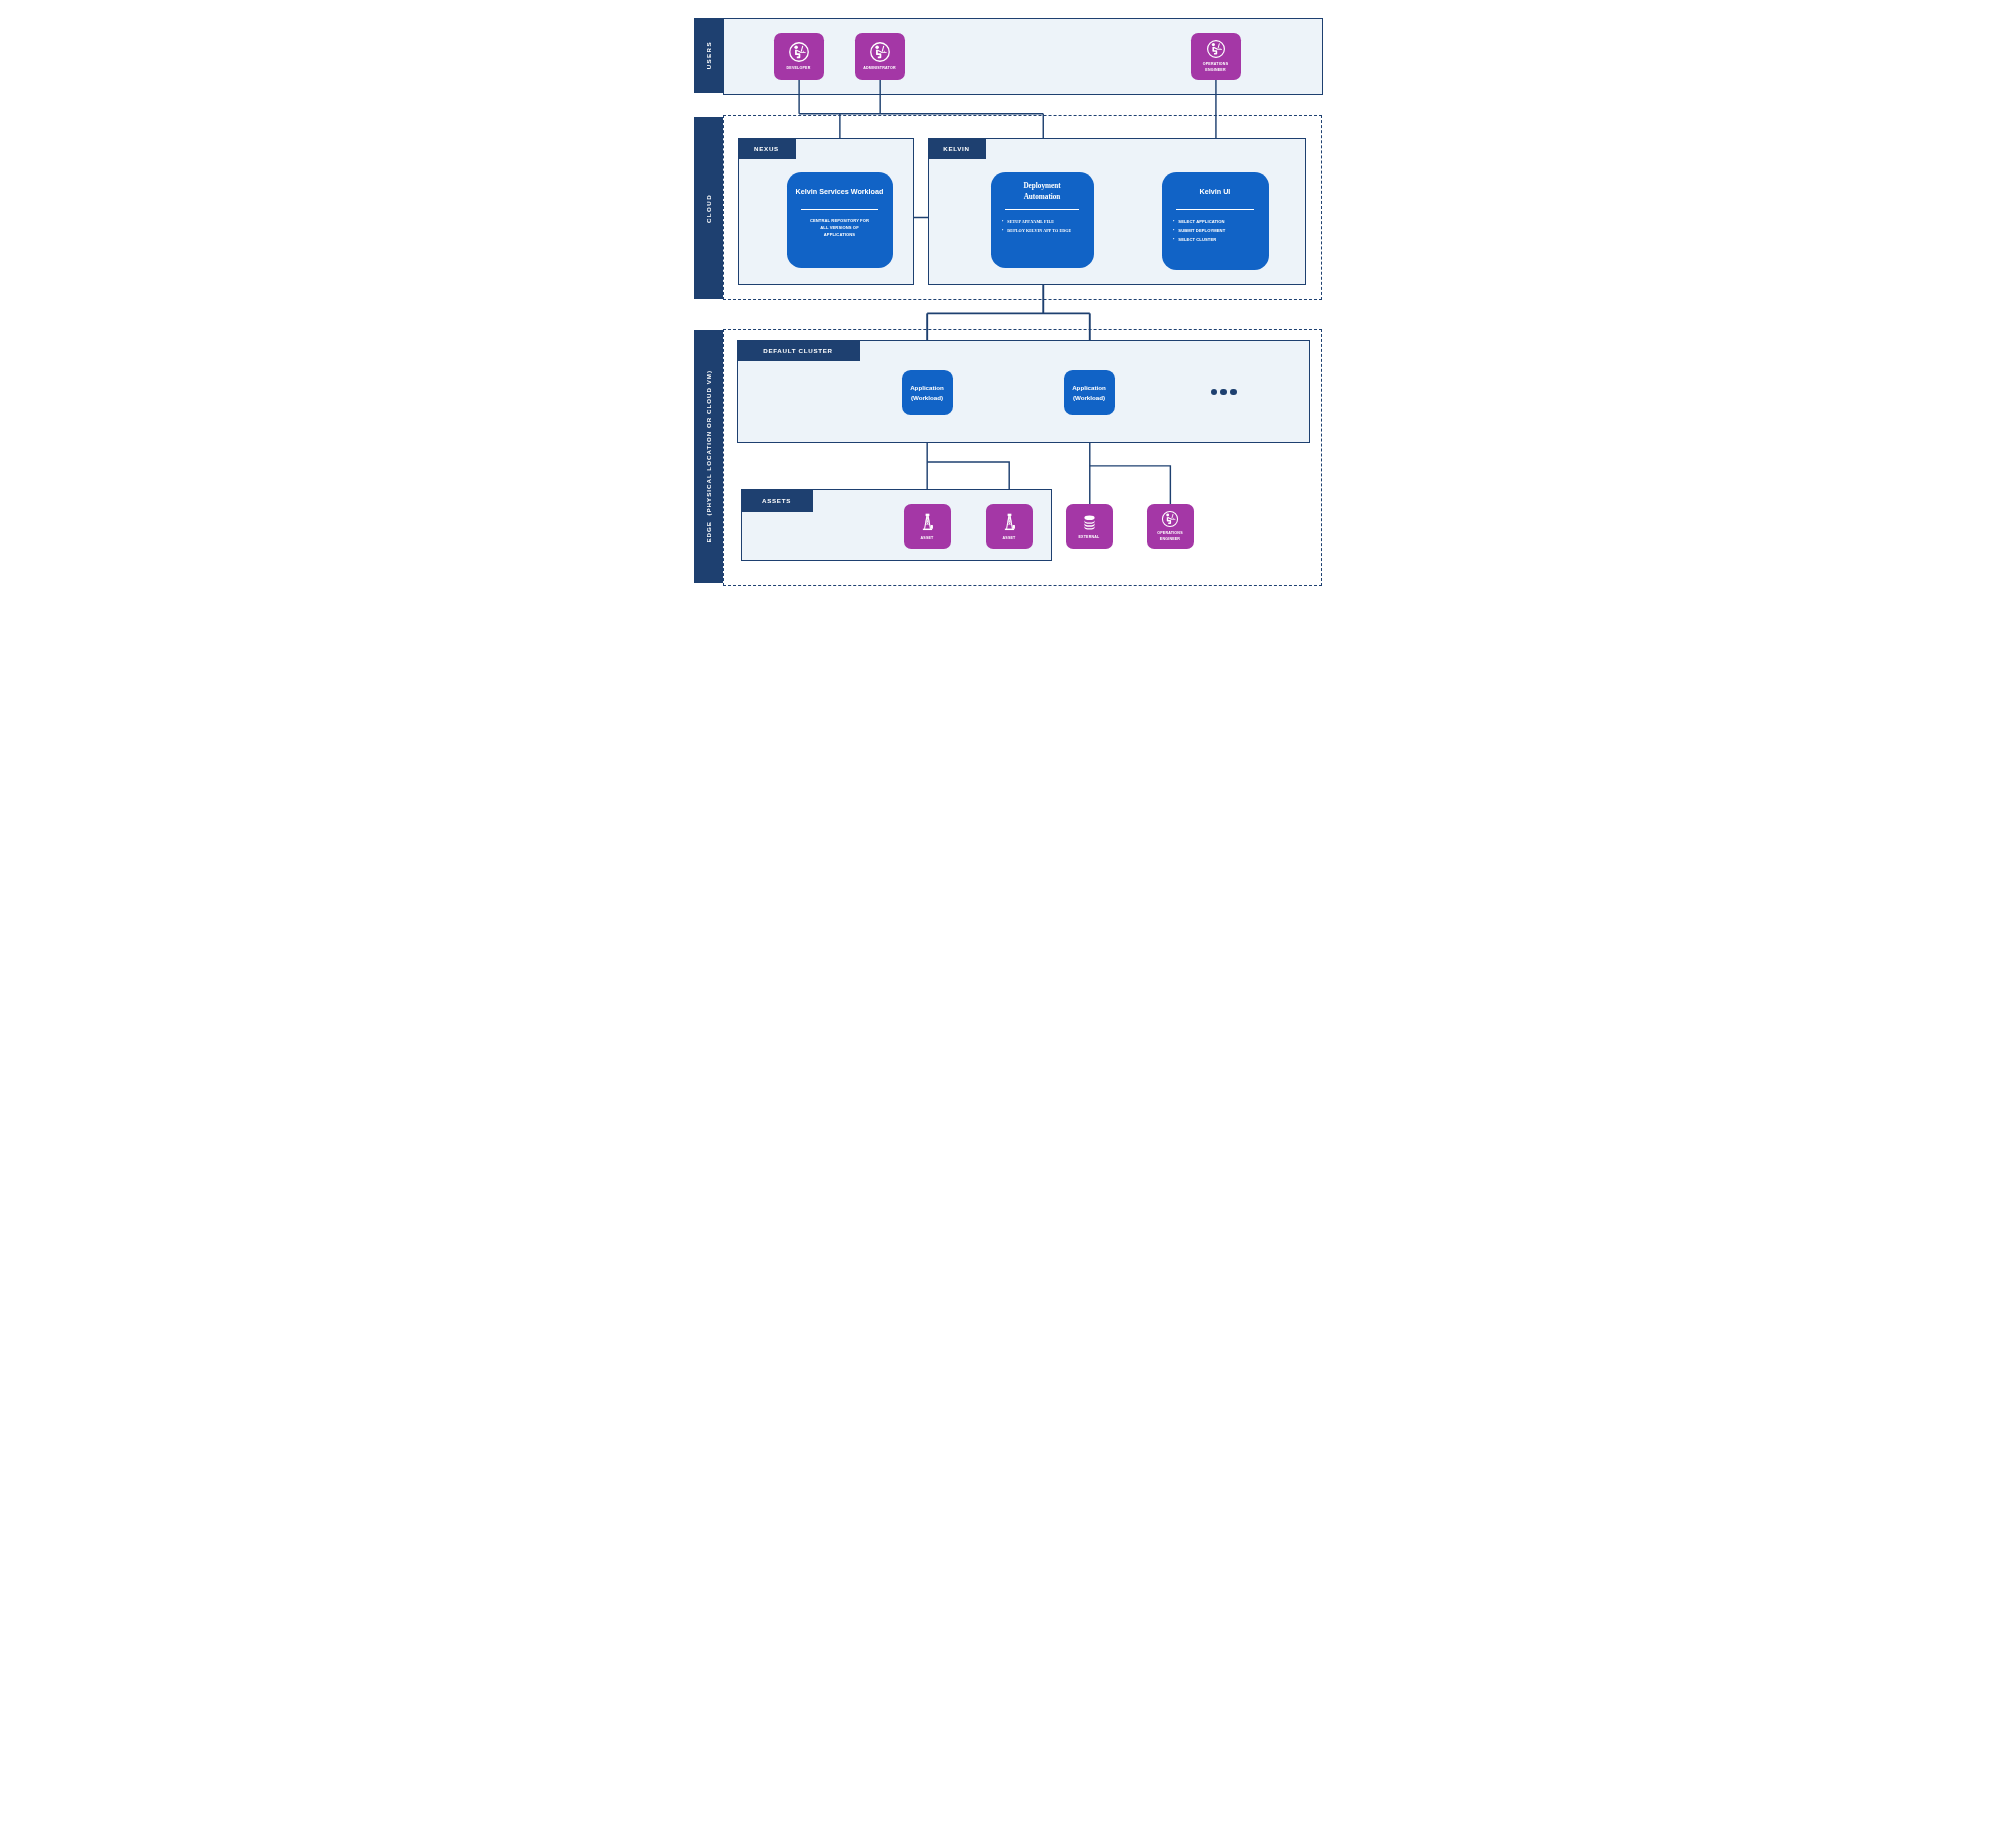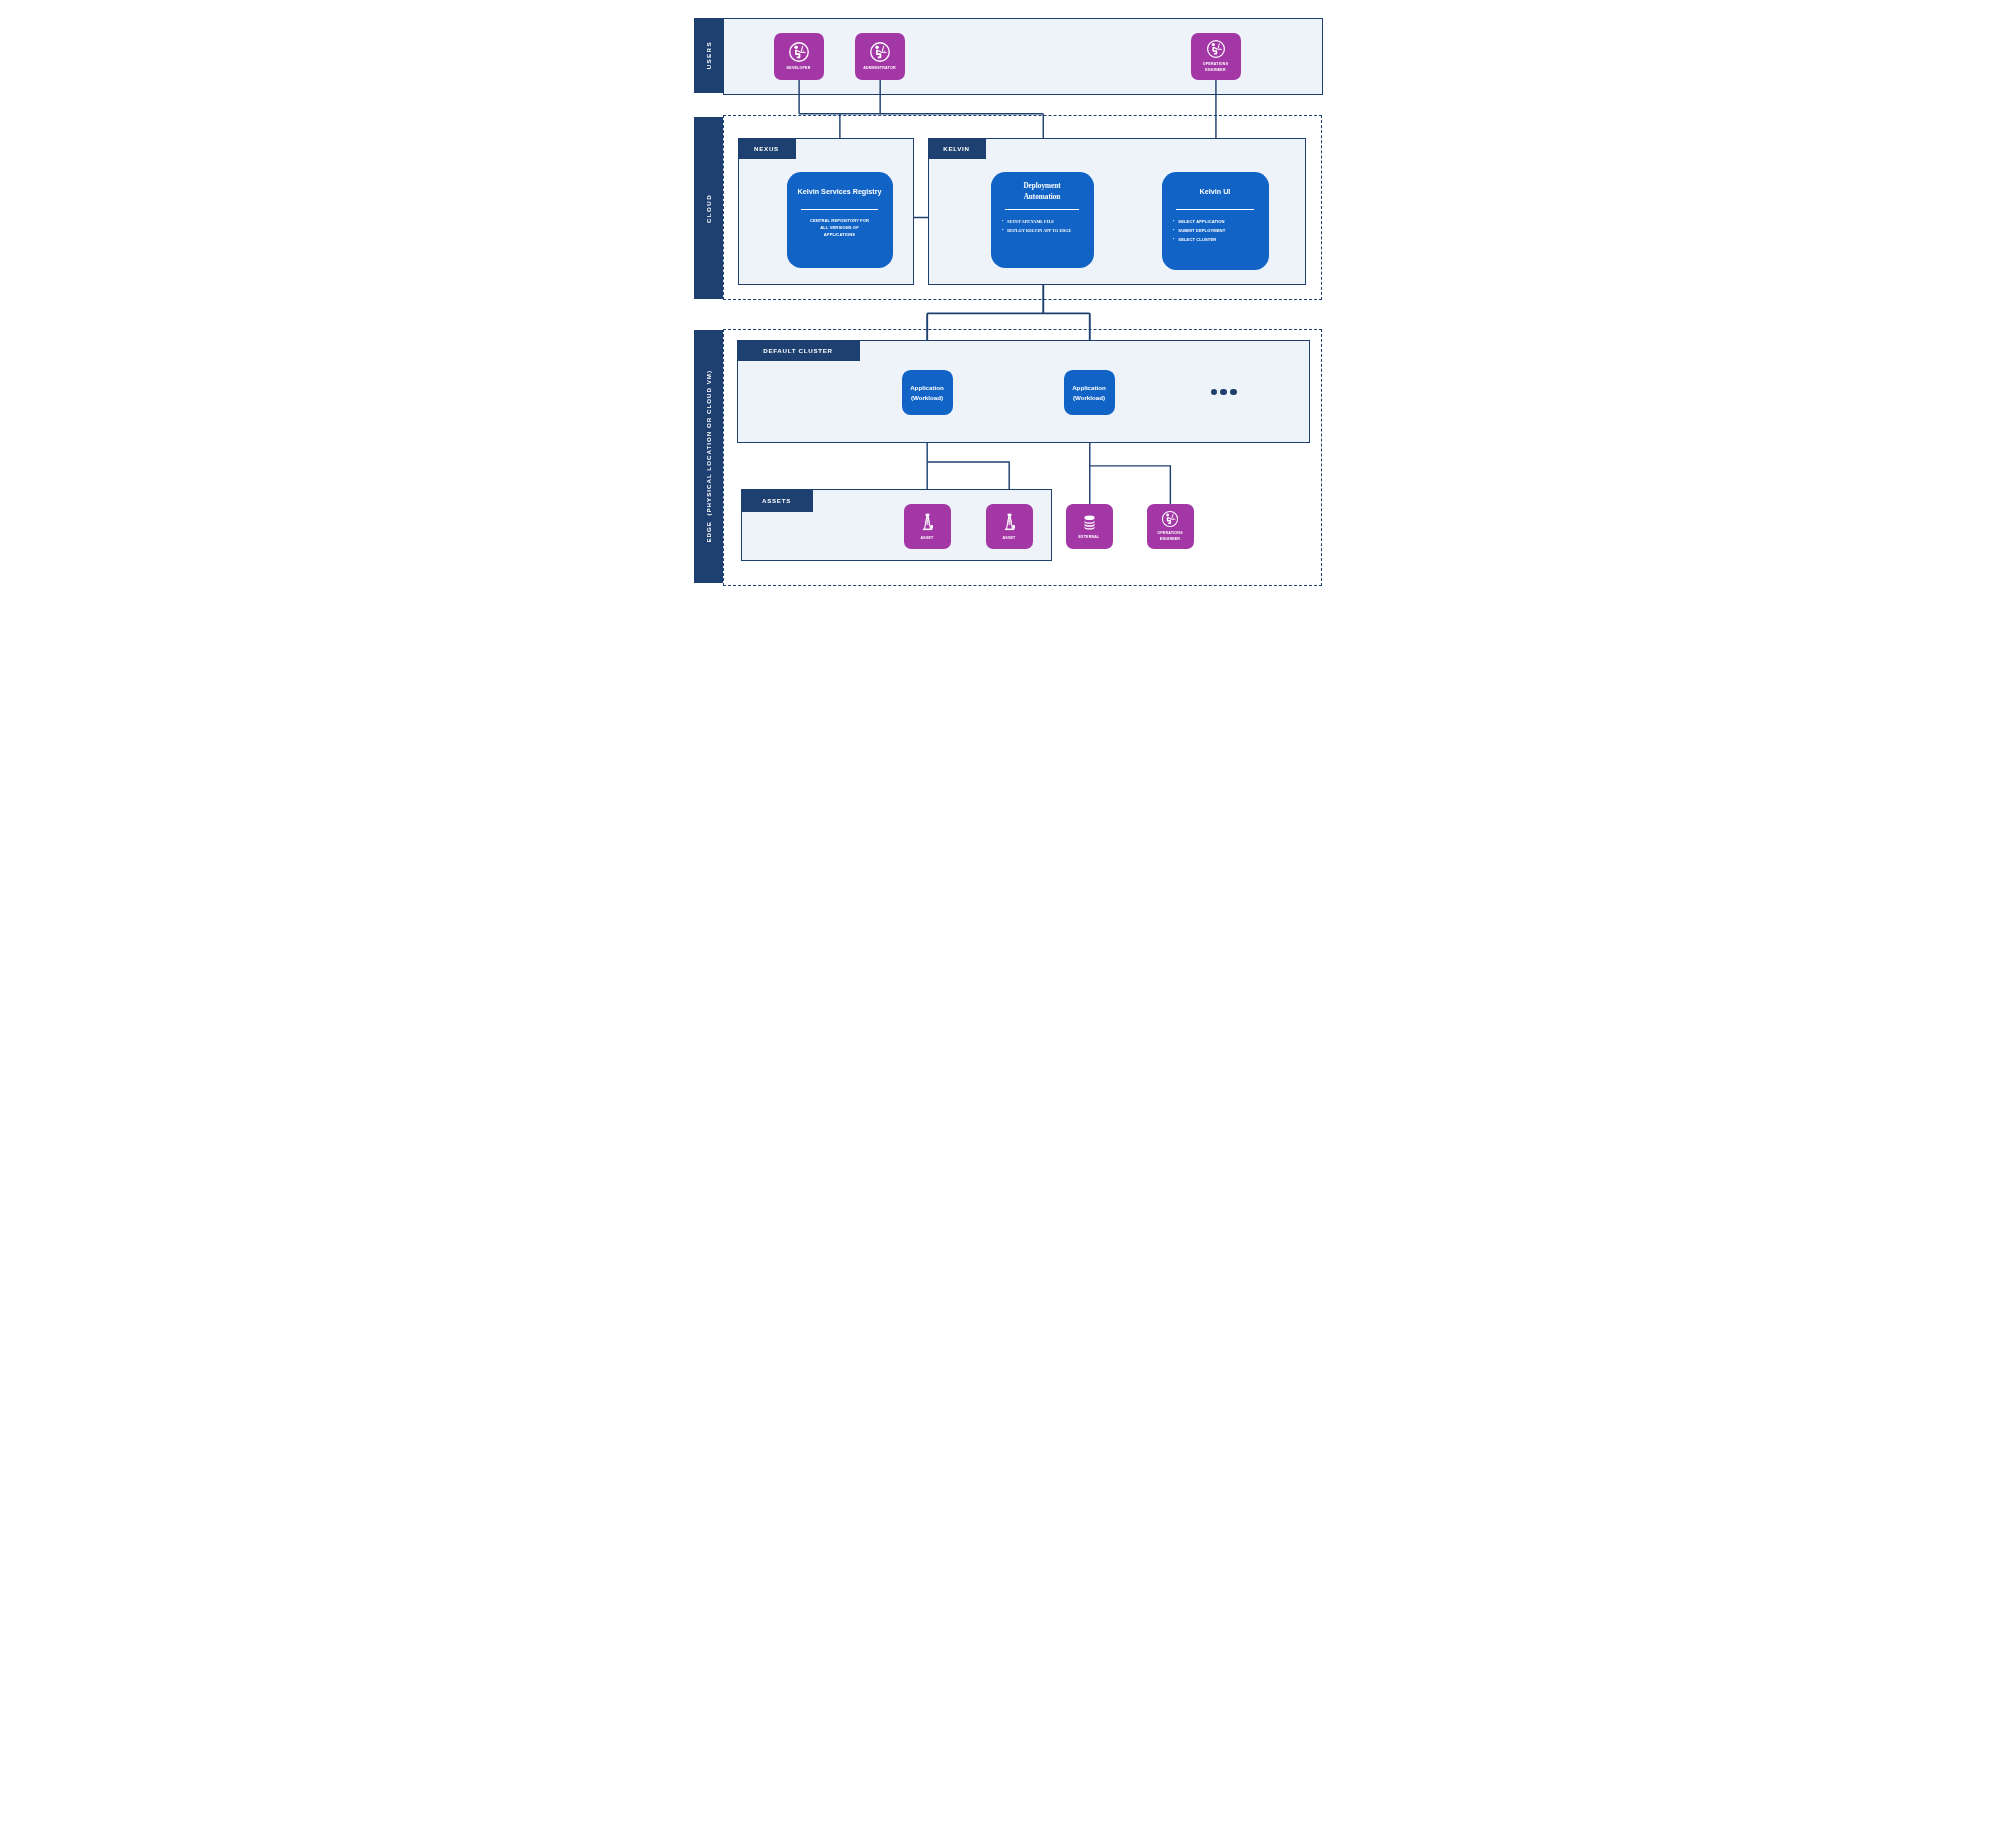--- a/index.html
+++ b/index.html
@@ -132,21 +132,21 @@
     <span class="vlabel">CLOUD</span>
   </div>
 
   <div class="abs panel" style="left:66px;top:138px;width:174px;height:145px;"></div>
   <div class="abs panel-tag" style="left:66px;top:138px;width:58px;height:20.6px;">
     <span>NEXUS</span>
   </div>
 
   <div class="abs bluebox" style="left:115px;top:172px;width:106px;height:96px;">
     <div class="bb-title">
-      <span>Kelvin Services Registry</span>
+      <span>Kelvin Services Workload</span>
     </div>
     <div class="bb-divider"></div>
     <div class="bb-desc">CENTRAL REPOSITORY FOR ALL VERSIONS OF APPLICATIONS</div>
   </div>
 
   <div class="abs panel" style="left:256px;top:138px;width:376px;height:145px;"></div>
   <div class="abs panel-tag" style="left:256px;top:138px;width:58px;height:20.6px;">
     <span>KELVIN</span>
   </div>
 

